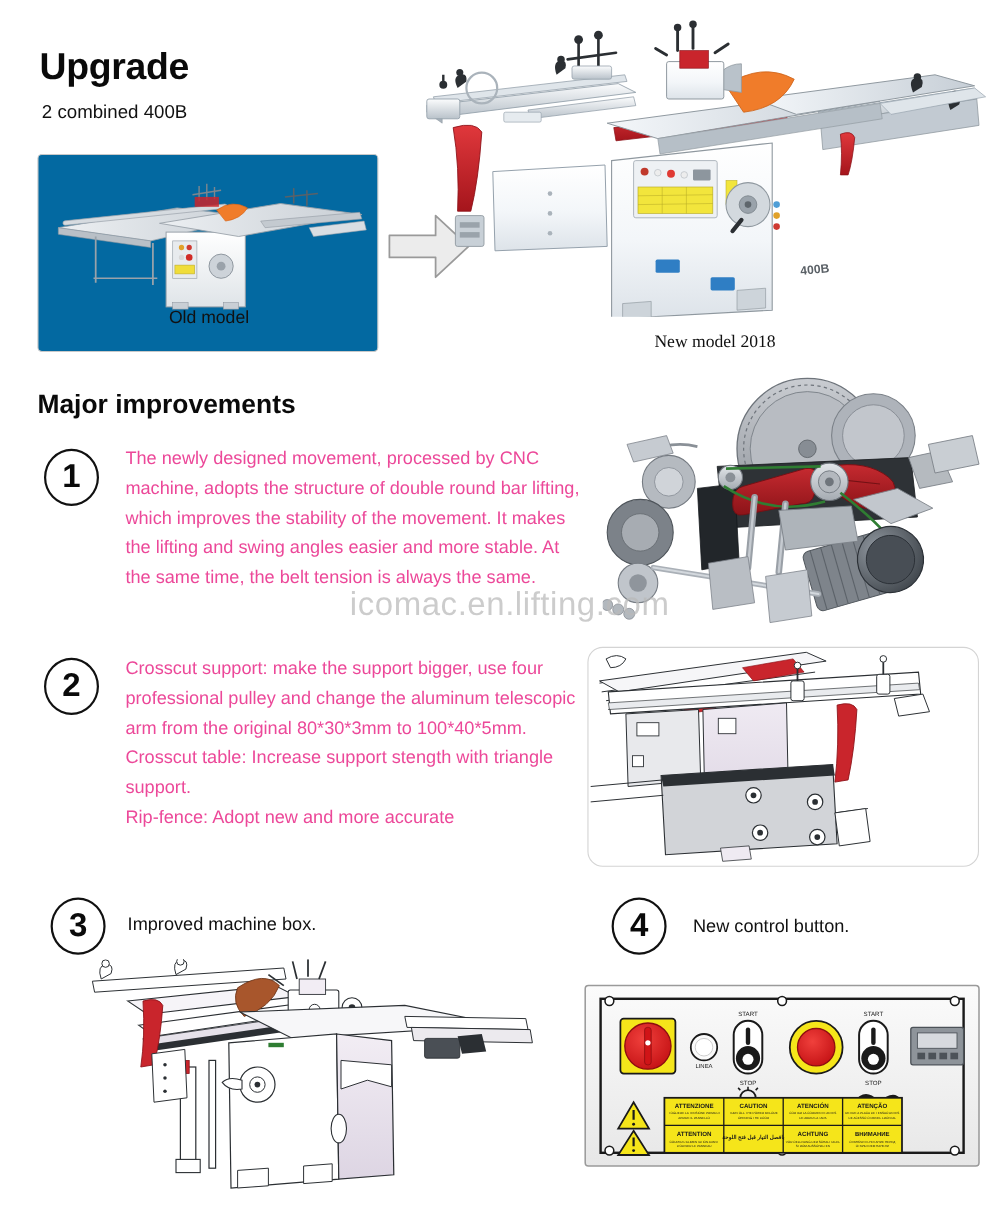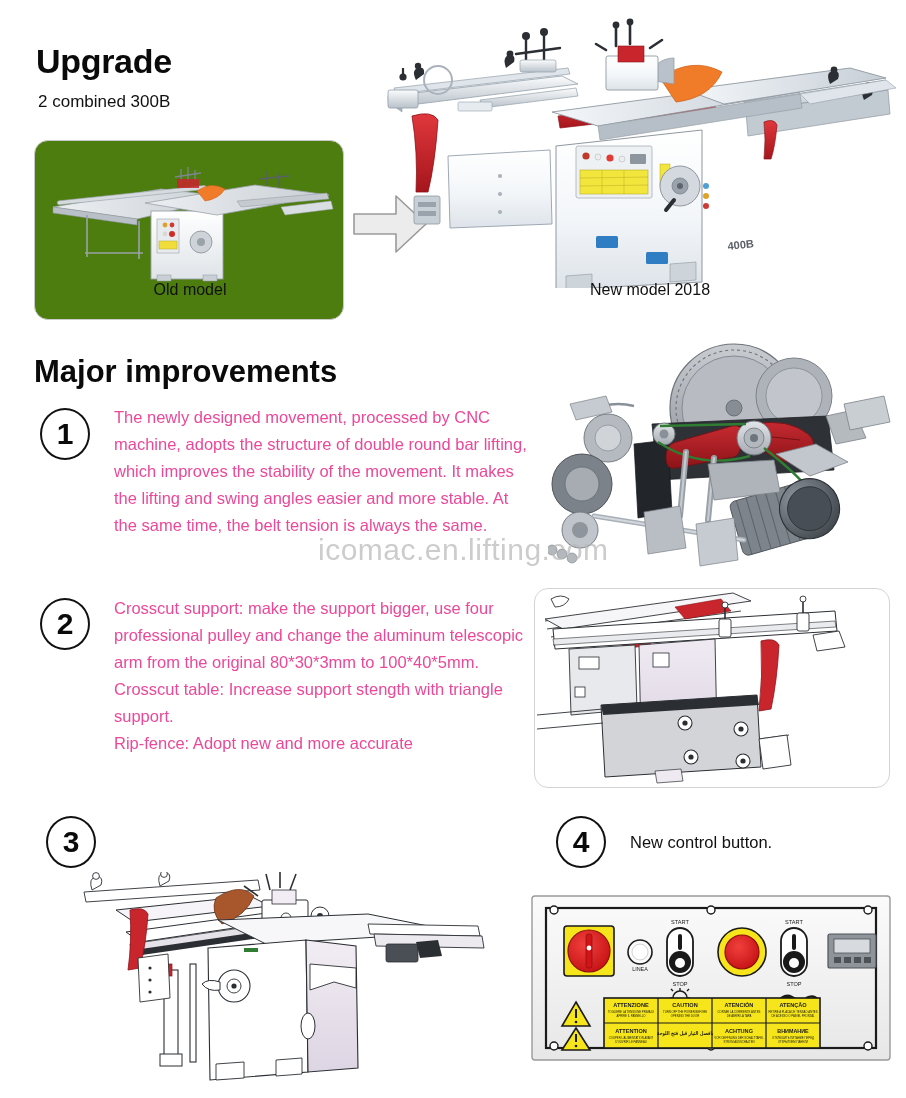--- a/index.html
+++ b/index.html
@@ -16,28 +16,28 @@
 
   
   .h1 {
     position:absolute; font-size:34px; font-weight:bold; letter-spacing:-0.3px;
     color:#0a0a0a;
   }
   .h-sub {
     position:absolute; font-size:17px; color:#111;
   }
   .h2 {
-    position:absolute; font-size:31px; font-weight:bold; color:#0a0a0a;
+    position:absolute; font-size:24px; font-weight:bold; color:#0a0a0a;
   }
   .caption { position:absolute; font-size:16px; color:#111; text-align:center; }
 
   
   .oldbox {
-    position:absolute; border:1.5px solid #c9c9c9; border-radius:14px;
-    background:#4d7c0f;
+    position:absolute; border:1.5px solid #c9c9c9; border-radius:4px;
+    background:#0369a1;
   }
 
   
   .numcircle {
     position:absolute; border:2.5px solid #111; border-radius:50%;
     display:flex; align-items:center; justify-content:center;
     font-weight:bold; color:#0a0a0a; background:#fff;
   }
 
   
@@ -61,21 +61,21 @@
   .figbox { position:absolute; border:1.5px solid #d4d4d4; border-radius:14px; background:#fff; overflow:hidden; }
 
   svg { display:block; }
 </style>
 </head>
 <body>
 
 <div class="page">
 
   <div class="h1" style="left:36px; top:42px;">Upgrade</div>
-  <div class="h-sub" style="left:38px; top:92px;">2 combined 300B</div>
+  <div class="h-sub" style="left:38px; top:92px;">2 combined 400B</div>
 
   <div class="oldbox" style="left:34px; top:140px; width:310px; height:180px;">
     <div class="fig" style="left:6px; top:8px;">
       <svg width="298" height="140" viewBox="0 0 298 140">
         <defs>
           <linearGradient id="oldBody" x1="0" y1="0" x2="0" y2="1">
             <stop offset="0" stop-color="#ffffff"></stop>
               <stop offset="1" stop-color="#dfe4e8"></stop>
           </linearGradient>
           <linearGradient id="oldTbl" x1="0" y1="0" x2="1" y2="0">
@@ -265,21 +265,21 @@
       </g>
 
       <path d="M434,104 q10,-4 13,3 q-2,22 -6,34 l-7,0 q2,-20 0,-37 z" fill="url(#redg)" stroke="#8d1219" stroke-width="0.7"></path>
 
       <polygon points="470,76 556,62 566,70 480,86" fill="#dfe5ea" stroke="#94a0ab" stroke-width="0.6"></polygon>
 
       <polygon points="268,108 470,76 472,90 270,122" fill="#b6bfc7" stroke="#8f989f" stroke-width="0.6"></polygon>
     </svg>
   </div>
 
-  <div class="caption" style="left:540px; top:281px; width:220px;">New model 2018</div>
+  <div class="caption" style="left:540px; top:302px; width:220px;font-family:Liberation Serif, serif;">New model 2018</div>
 
   <div class="h2" style="left:34px; top:354px;">Major improvements</div>
 
   <div class="numcircle" style="left:40px; top:408px; width:50px; height:52px; font-size:30px;">1</div>
   <div class="para" style="left:114px; top:404px; width:420px;">The newly designed movement, processed by CNC machine, adopts the structure of double round bar lifting, which improves the stability of the movement. It makes the lifting and swing angles easier and more stable. At the same time, the belt tension is always the same.</div>
 
   <div class="fig" style="left:548px; top:334px;">
     <svg width="348" height="258" viewBox="0 0 348 258">
       <defs>
         <linearGradient id="blade" x1="0" y1="0" x2="0" y2="1">
@@ -458,20 +458,21 @@
 
       <polygon points="120,182 146,180 148,192 122,194" fill="#efeaf2" stroke="#2b2f33" stroke-width="0.7"></polygon>
 
       <g stroke="#2b2f33" stroke-width="0.9" fill="#fff">
         <path d="M16,10 q10,-6 18,0 q-4,8 -14,8 z"></path>
       </g>
     </svg>
   </div>
 
   <div class="numcircle" style="left:46px; top:816px; width:50px; height:52px; font-size:30px;">3</div>
+  <div class="para-s" style="left:116px; top:828px; width:330px;">Improved machine box.</div>
 
   <div class="fig" style="left:38px; top:872px;">
     <svg width="490" height="220" viewBox="0 0 490 220">
       <defs>
         <linearGradient id="lilac2" x1="0" y1="0" x2="0" y2="1">
           <stop offset="0" stop-color="#f2edf4"></stop>
             <stop offset="1" stop-color="#ddd5e3"></stop>
         </linearGradient>
       </defs>
 

